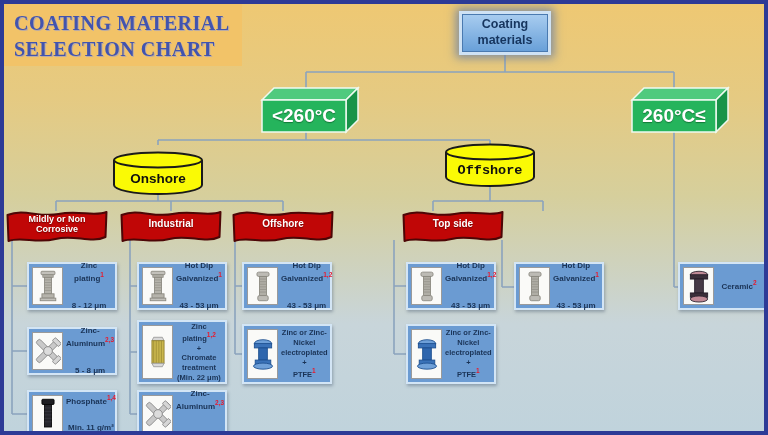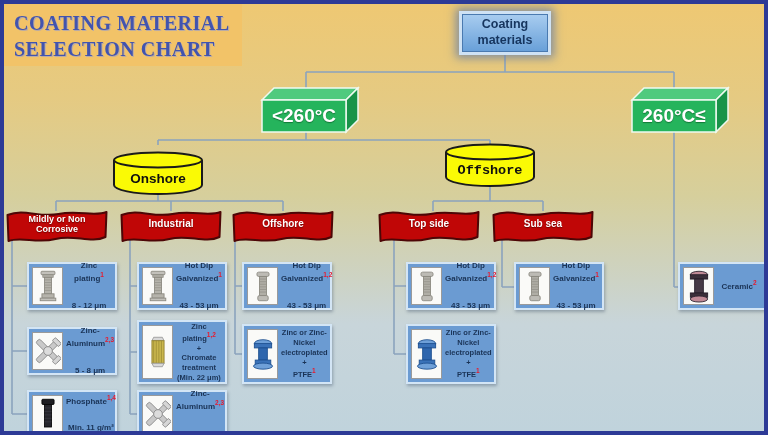--- a/index.html
+++ b/index.html
@@ -115,31 +115,25 @@
       <path d="M3,8 C20,1 34,11 54,7 C74,3 90,10 102,5 L101,30 C86,37 70,27 51,32 C32,37 17,29 4,34 Z" fill="#c00606" stroke="#4d0606" stroke-width="2" stroke-linejoin="round"></path>
     </svg>
     <div class="flabel small">Mildly or Non Corrosive</div>
   </div>
   <div class="flag" style="left:226px;top:203px;">
     <svg viewBox="0 0 105 38" width="106" height="38">
       <path d="M3,8 C20,1 34,11 54,7 C74,3 90,10 102,5 L101,30 C86,37 70,27 51,32 C32,37 17,29 4,34 Z" fill="#c00606" stroke="#4d0606" stroke-width="2" stroke-linejoin="round"></path>
     </svg>
     <div class="flabel">Offshore</div>
   </div>
-  <div class="flag" style="left:372px;top:203px;">
+  <div class="flag" style="left:396px;top:203px;">
     <svg viewBox="0 0 105 38" width="106" height="38">
       <path d="M3,8 C20,1 34,11 54,7 C74,3 90,10 102,5 L101,30 C86,37 70,27 51,32 C32,37 17,29 4,34 Z" fill="#c00606" stroke="#4d0606" stroke-width="2" stroke-linejoin="round"></path>
     </svg>
     <div class="flabel">Top side</div>
-  </div>
-  <div class="flag" style="left:486px;top:203px;">
-    <svg viewBox="0 0 105 38" width="106" height="38">
-      <path d="M3,8 C20,1 34,11 54,7 C74,3 90,10 102,5 L101,30 C86,37 70,27 51,32 C32,37 17,29 4,34 Z" fill="#c00606" stroke="#4d0606" stroke-width="2" stroke-linejoin="round"></path>
-    </svg>
-    <div class="flabel">Sub sea</div>
   </div>
 
   <div class="mat-box" style="left:23px;top:258px;width:90px;height:48px;">
     <span class="mat-icon">
         <svg viewBox="0 0 30 38">
           <rect x="7" y="2" width="16" height="4" rx="1" fill="#c2c0ba" stroke="#8a887f"></rect>
           <rect x="9" y="6" width="12" height="3" fill="#aeaca4" stroke="#8a887f" stroke-width="0.8"></rect>
           <rect x="11" y="9" width="8" height="19" fill="#b5b3ab" stroke="#8a887f"></rect>
           <path d="M11,12 h8 M11,15 h8 M11,18 h8 M11,21 h8 M11,24 h8" stroke="#908e85" stroke-width="0.8"></path>
           <rect x="8" y="28" width="14" height="5" fill="#b5b3ab" stroke="#8a887f"></rect>

